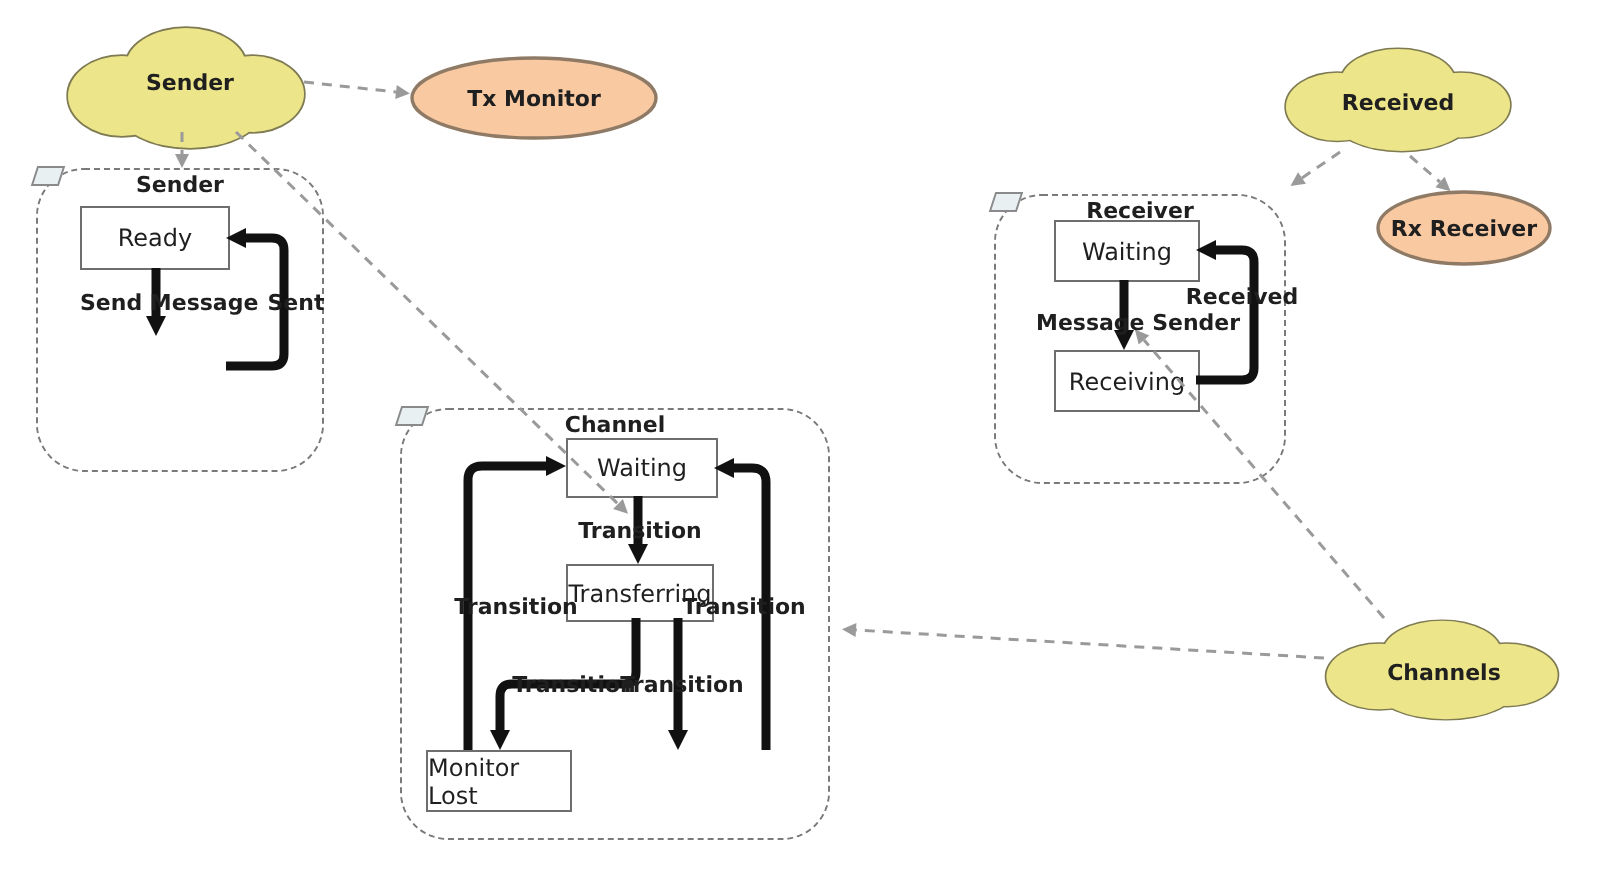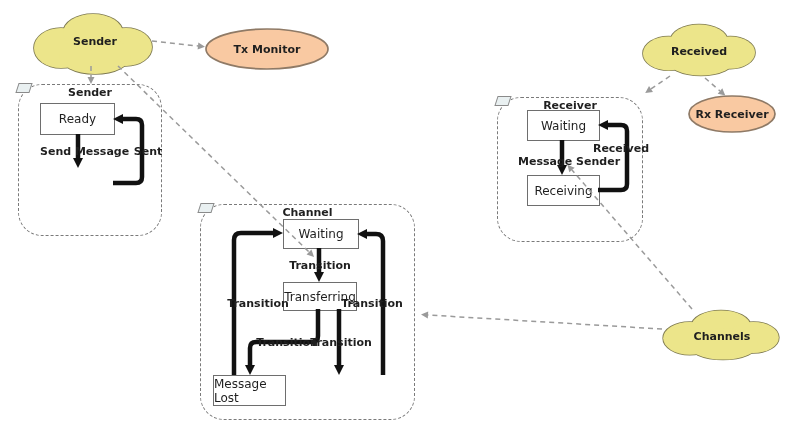--- a/index.html
+++ b/index.html
@@ -99,21 +99,21 @@
   <div class="frame" style="left:200px;top:204px;width:213px;height:214px">
     <span class="cicon"></span>
     <span class="frame-title">Channel</span>
   </div>
 
   <div class="state" style="left:40px;top:103px;width:73px;height:30px">Ready</div>
   <div class="state" style="left:527px;top:110px;width:71px;height:29px">Waiting</div>
   <div class="state" style="left:527px;top:175px;width:71px;height:29px">Receiving</div>
   <div class="state" style="left:283px;top:219px;width:74px;height:28px">Waiting</div>
   <div class="state" style="left:283px;top:282px;width:72px;height:27px">Transferring</div>
-  <div class="state" style="left:213px;top:375px;width:71px;height:29px">Message Lost</div>
+  <div class="state" style="left:213px;top:375px;width:71px;height:29px">Monitor Lost</div>
 
   <svg class="layer-arrows" width="800" height="436">
     <defs>
       <marker id="ab" markerUnits="userSpaceOnUse" markerWidth="12" markerHeight="12" refX="1" refY="6" orient="auto">
         <path d="M1,1 L11,6 L1,11 Z" fill="#111111"></path>
       </marker>
     </defs>
     <path class="tr" d="M78,134 V158" marker-end="url(#ab)"></path>
     <path class="tr" d="M113,183 H136 Q142,183 142,177 V125 Q142,119 136,119 H123" marker-end="url(#ab)"></path>
     <path class="tr" d="M562,140 V165" marker-end="url(#ab)"></path>

